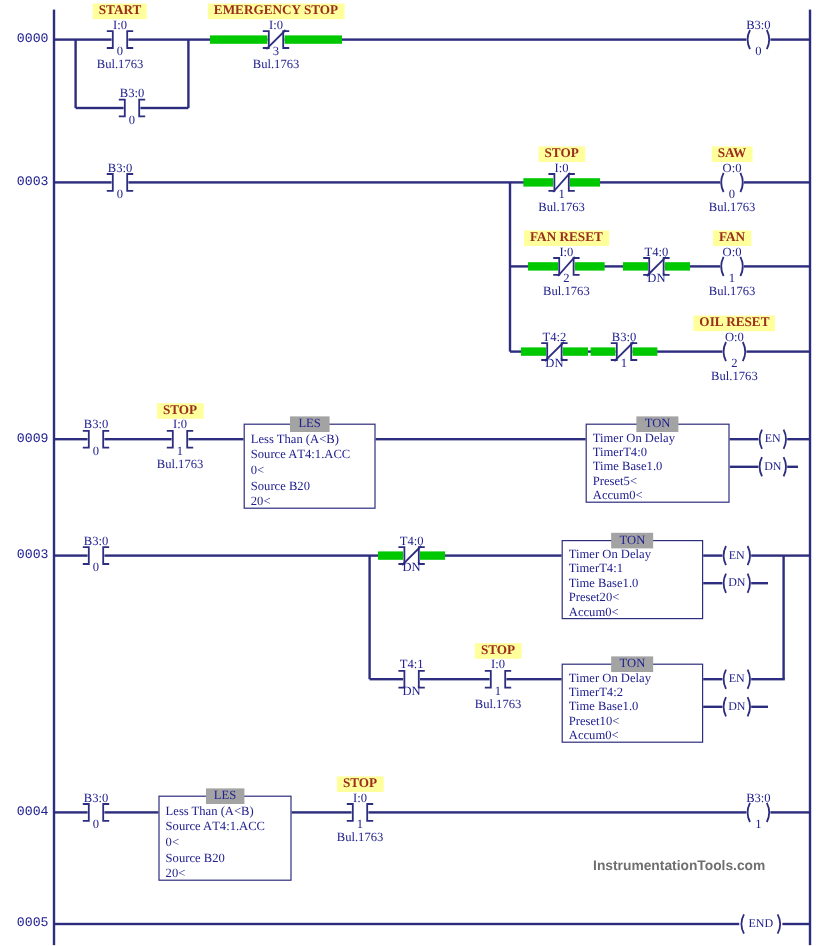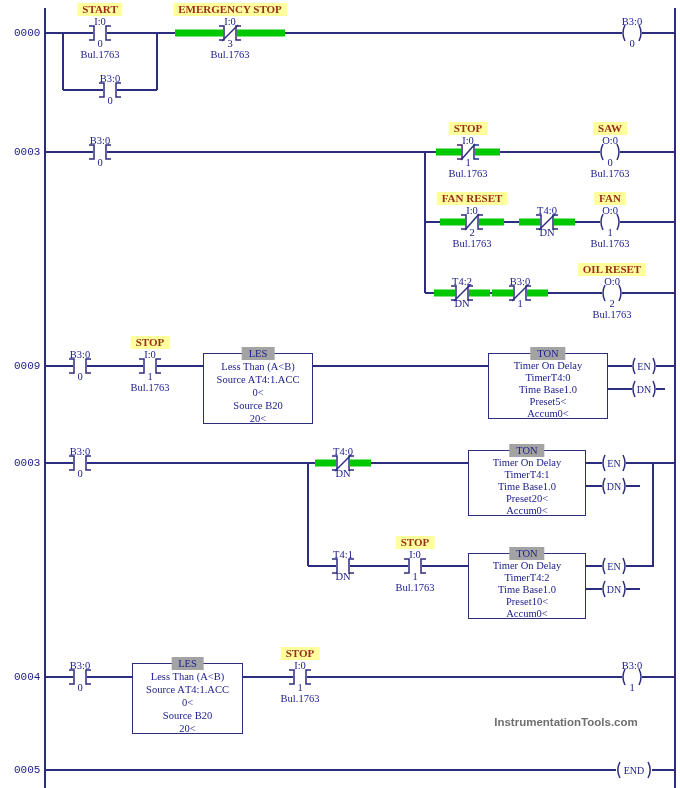--- a/index.html
+++ b/index.html
@@ -34,21 +34,21 @@
   .coil{left:-22px;top:-12px;}
   .ecoil{left:-20px;top:-12px;}
   .endcoil{left:-26px;top:-12px;}
   .ctext{position:absolute;left:0;top:0;transform:translate(-50%,-50%);color:var(--tx);
          font-size:10px;white-space:nowrap;z-index:6;}
   
   .block{position:absolute;border:1.4px solid var(--wire);background:#ffffff;z-index:3;
          box-sizing:border-box;padding-top:6px;}
   .btitle{position:absolute;top:-7px;left:50%;transform:translateX(-50%);background:#a3a3a3;
           padding:0 7px;color:var(--tx);font-size:10.5px;line-height:13px;white-space:nowrap;}
-  .brow{display:flex;justify-content:center;padding:0 5px;color:var(--tx);
+  .brow{display:flex;justify-content:flex-start;padding:0 5px;color:var(--tx);
         font-size:10.5px;line-height:12px;white-space:nowrap;}
   .les .brow{line-height:13px;}
   .rnum{position:absolute;left:14px;transform:translateY(-50%);color:var(--tx);
         font-size:11px;z-index:6;font-family:Liberation Mono, monospace;}
   .wm{position:absolute;left:566px;top:716px;transform:translateX(-50%);color:var(--wm);
       font-family:"Liberation Sans",sans-serif;font-weight:bold;font-size:11.5px;
       white-space:nowrap;z-index:6;}
 </style>
 </head>
 <body>

